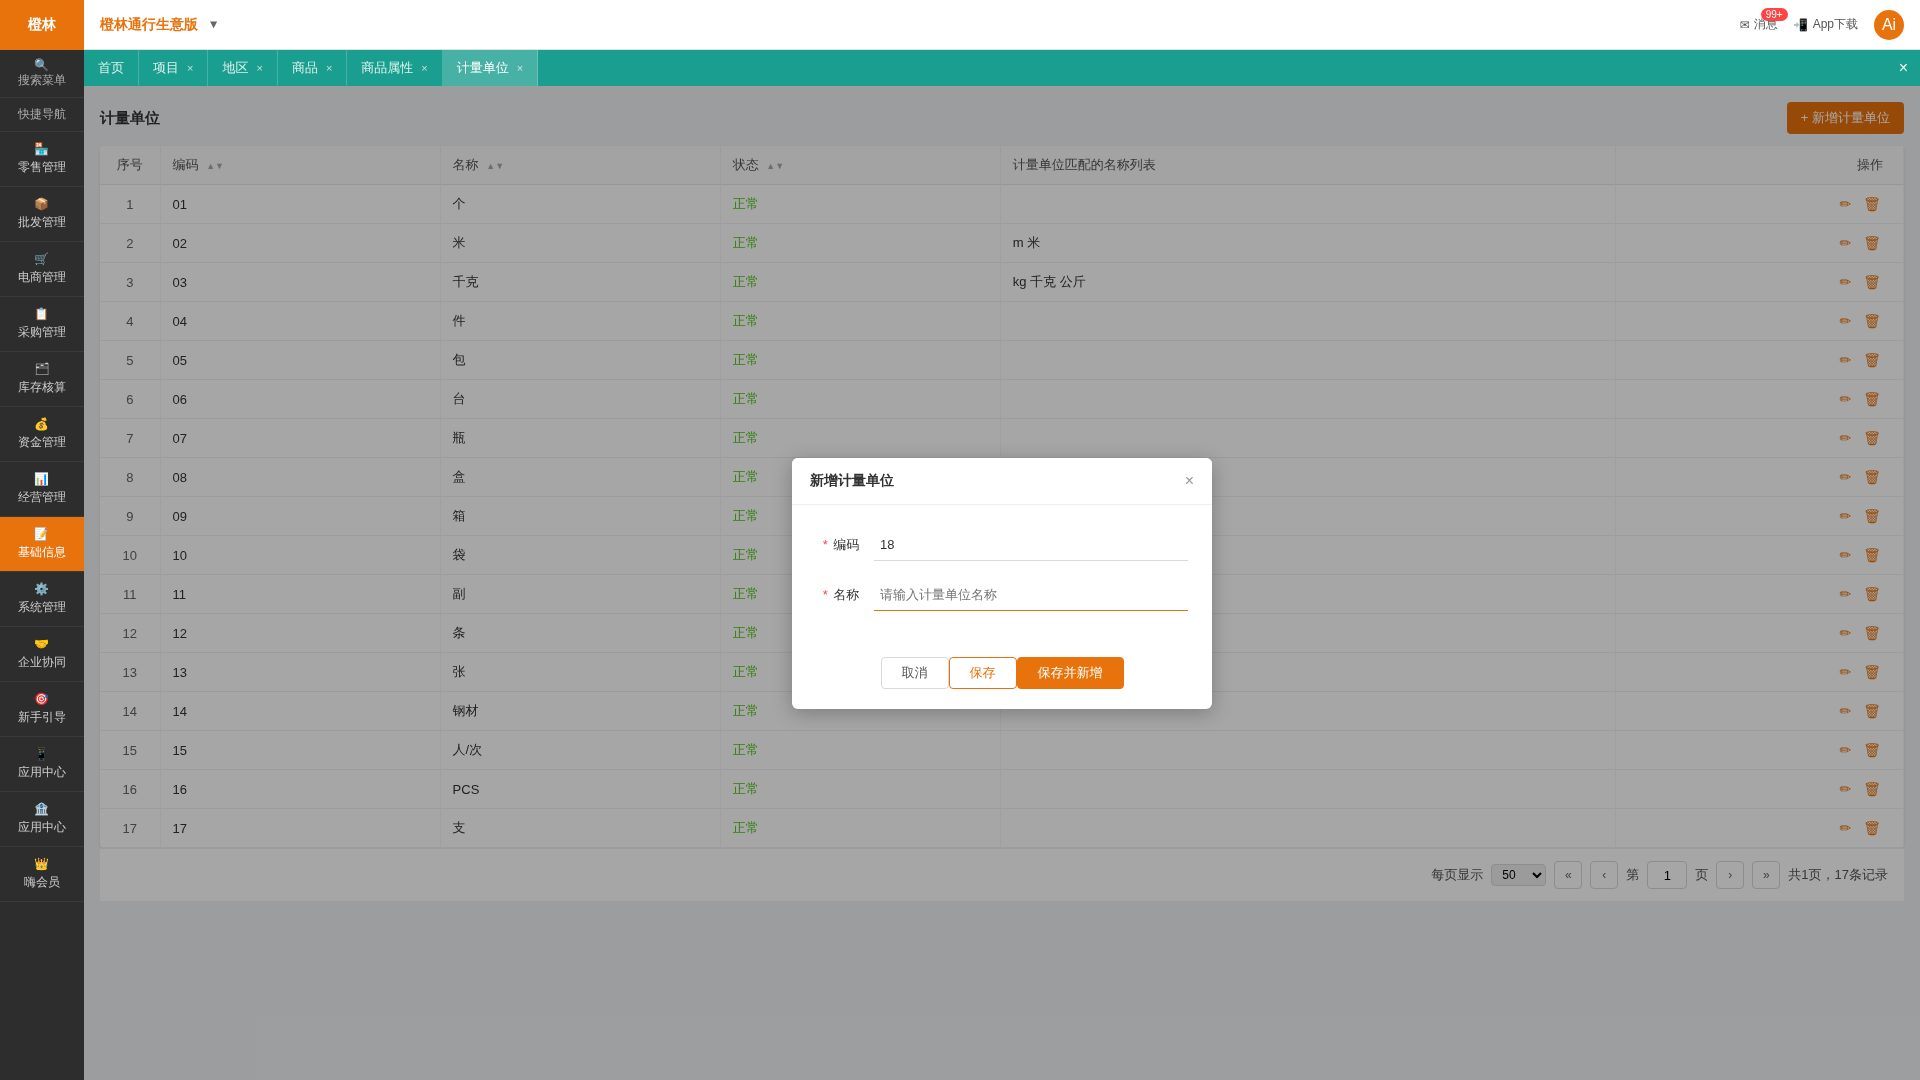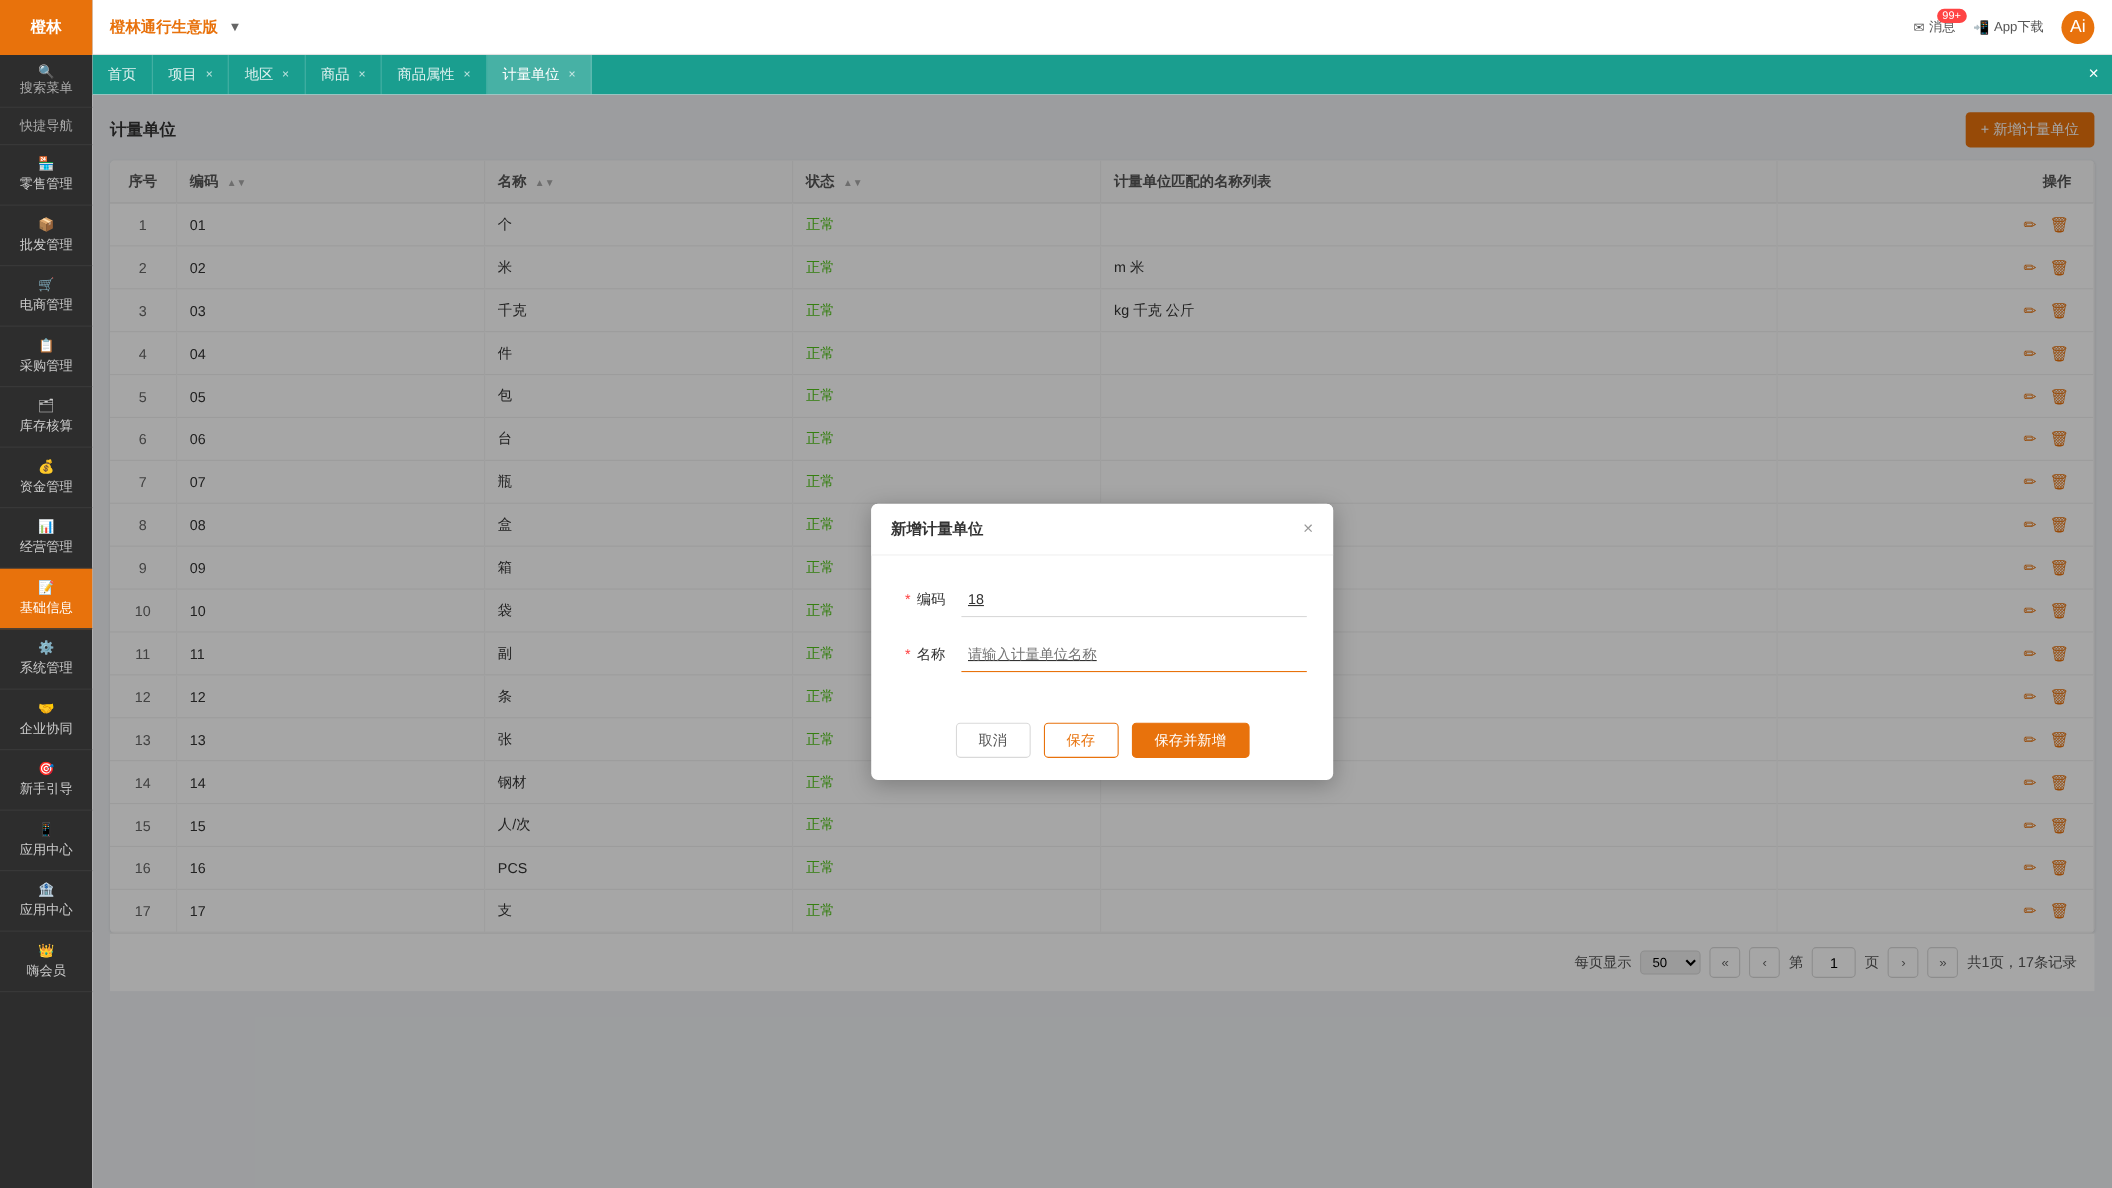--- a/index.html
+++ b/index.html
@@ -151,21 +151,21 @@
       font-size: 13px;
     }
     thead tr {
       background: #fafafa;
       border-bottom: 1px solid #e8e8e8;
     }
     thead th {
       padding: 10px 12px;
       text-align: left;
       color: #555;
-      font-weight: bold;
+      font-weight: normal;
       border-right: 1px solid #f0f0f0;
       white-space: nowrap;
     }
     thead th:first-child { width: 60px; text-align: center; }
     tbody tr { border-bottom: 1px solid #f0f0f0; }
     tbody td {
       padding: 9px 12px;
       color: #333;
       border-right: 1px solid #f5f5f5;
     }
@@ -262,28 +262,26 @@
     .form-label .required { color: #f44; margin-right: 2px; }
     .form-input {
       flex: 1;
       height: 32px;
       border: none;
       border-bottom: 1px solid #d9d9d9;
       outline: none;
       font-size: 13px;
       padding: 0 6px;
       color: #333;
-      text-decoration: underline;
     }
     .form-input.active-input { border-bottom-color: #e8720c; }
     .modal-footer {
       padding: 12px 24px 20px;
       display: flex;
       justify-content: center;
-      gap: 12px;
     }
     .btn-cancel {
       padding: 6px 20px;
       border: 1px solid #d9d9d9;
       background: white;
       border-radius: 4px;
       cursor: pointer;
       font-size: 13px;
       color: #555;
     }

